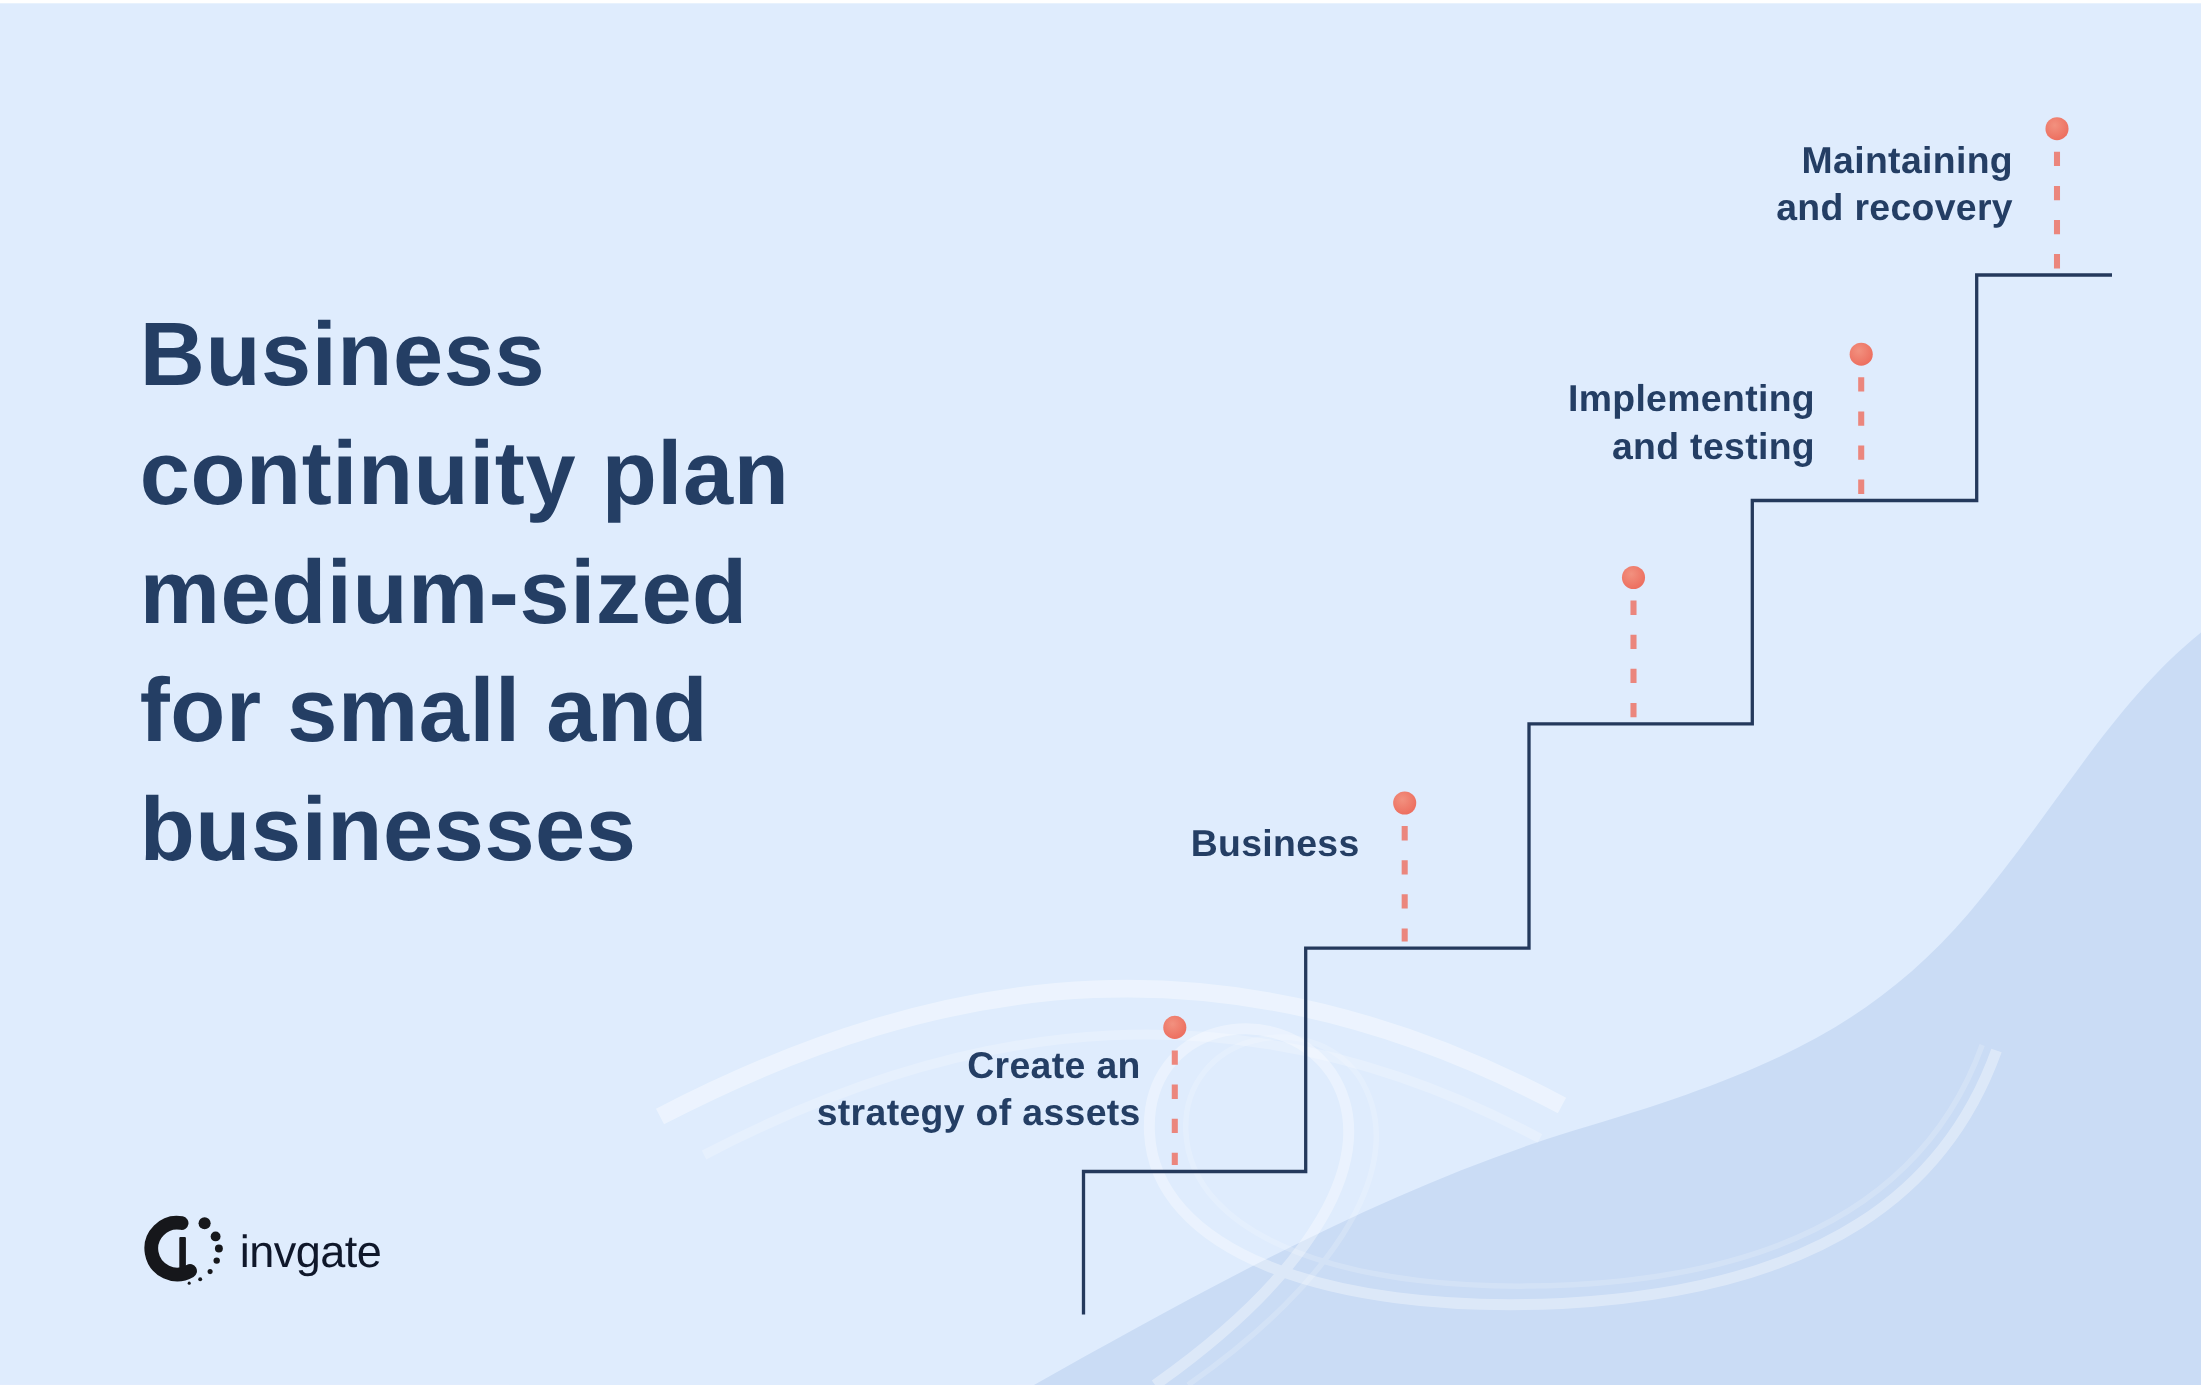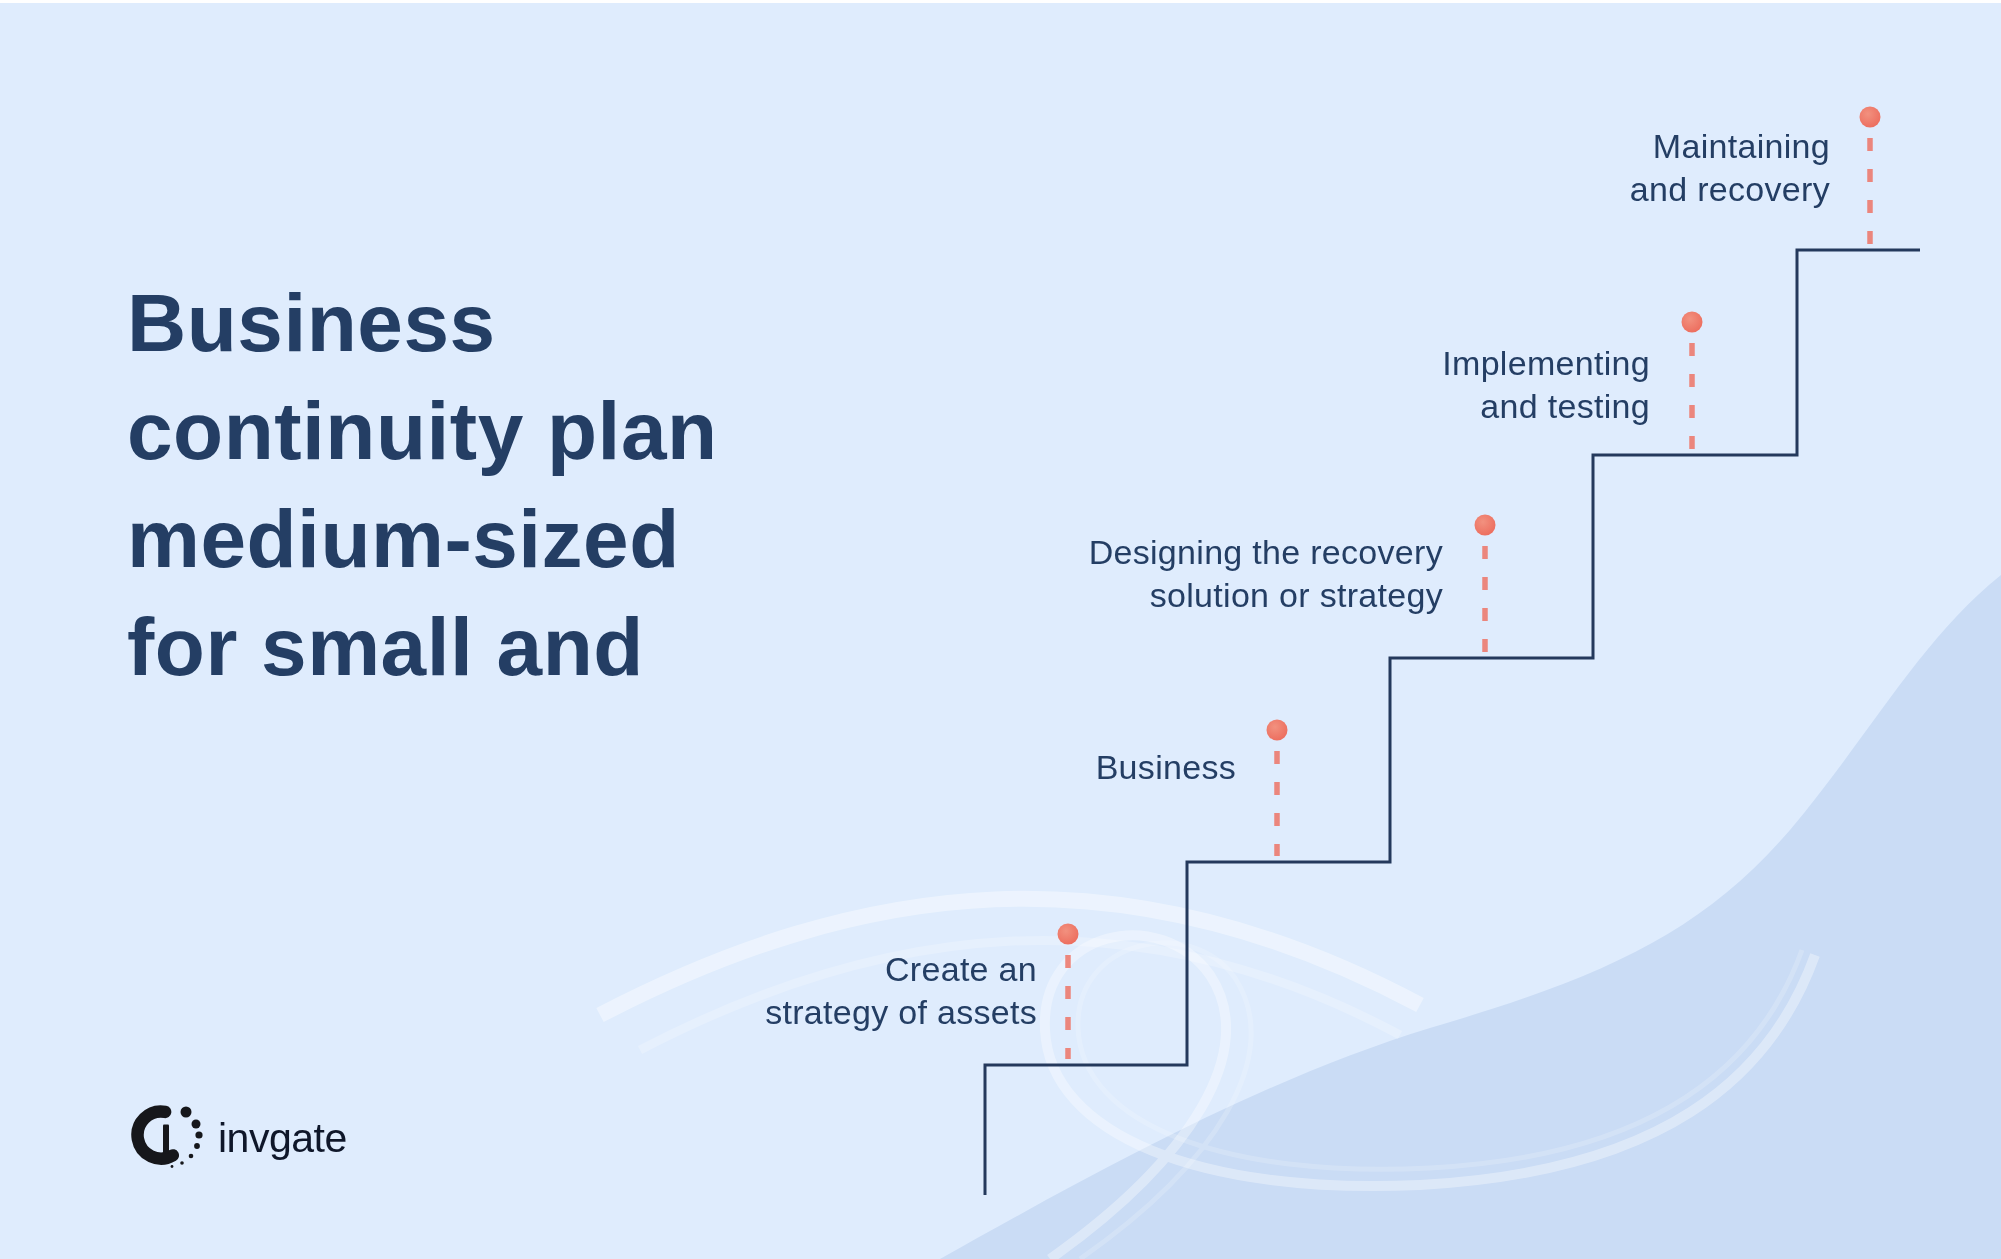--- a/index.html
+++ b/index.html
@@ -12,21 +12,21 @@
   }
   .top-strip{position:absolute;left:0;top:0;width:100%;height:3px;background:#ffffff;}
   .bg-svg,.stairs-svg{position:absolute;left:0;top:0;width:2001px;height:1259px;}
   .title{
     position:absolute;left:127px;top:269px;
     font-size:82px;line-height:108px;font-weight:600;
     color:#243e64;letter-spacing:0.5px;white-space:nowrap;
   }
   .step-label{
     position:absolute;text-align:right;
-    font-size:34px;line-height:43px;font-weight:400;
+    font-size:34px;line-height:43px;font-weight:700;
     color:#243e64;letter-spacing:0.3px;white-space:nowrap;
   }
   .label-1{right:964px;top:948px;}
   .label-2{right:765px;top:746px;}
   .label-3{right:558px;top:531px;}
   .label-4{right:351px;top:342px;}
   .label-5{right:171px;top:125px;}
   .logo{position:absolute;left:130px;top:1102px;display:flex;align-items:flex-start;}
   .logo-mark{width:80px;height:68px;}
   .logo-text{
@@ -80,32 +80,29 @@
     <circle cx="1485" cy="525" r="10.5" fill="url(#dotGrad)"></circle>
     <circle cx="1692" cy="322" r="10.5" fill="url(#dotGrad)"></circle>
     <circle cx="1870" cy="117" r="10.5" fill="url(#dotGrad)"></circle>
   </svg>
 
   <div class="title">
     <div>Business</div>
     <div>continuity plan</div>
     <div>medium-sized</div>
     <div>for small and</div>
+    <div>businesses</div>
   </div>
 
   <div class="step-label label-1">
     <div>Create an</div>
     <div>strategy of assets</div>
   </div>
   <div class="step-label label-2">
     <div>Business</div>
-  </div>
-  <div class="step-label label-3">
-    <div>Designing the recovery</div>
-    <div>solution or strategy</div>
   </div>
   <div class="step-label label-4">
     <div>Implementing</div>
     <div>and testing</div>
   </div>
   <div class="step-label label-5">
     <div>Maintaining</div>
     <div>and recovery</div>
   </div>
 

